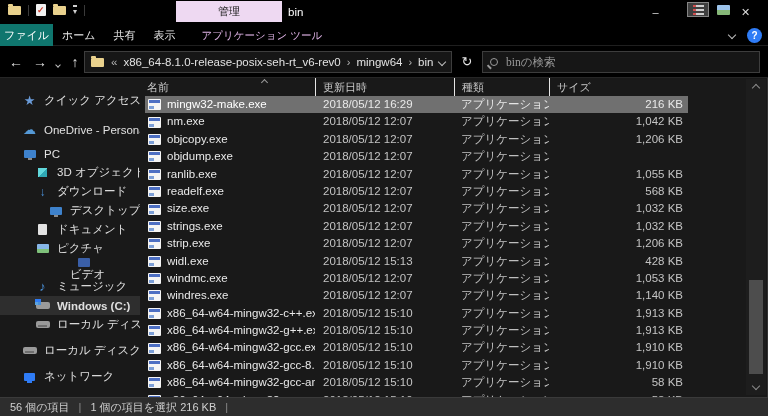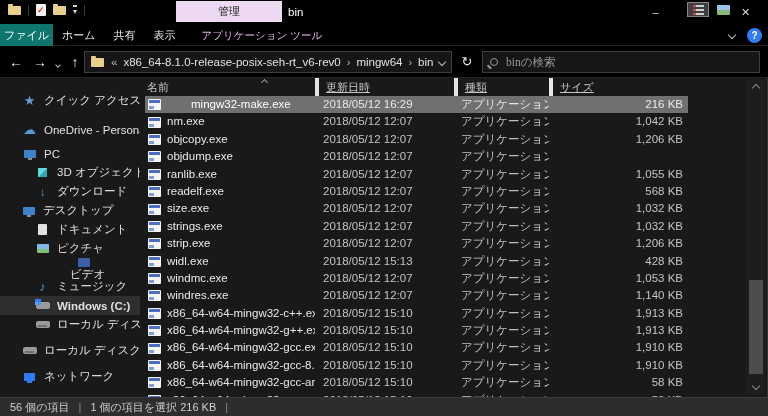--- a/index.html
+++ b/index.html
@@ -86,33 +86,33 @@
         background:conic-gradient(#2f7cf6 0 25%,#4a90d8 0 50%,#5ba3e0 0 75%,#2f7cf6 0); }
   .shape-net { width:11px; height:8px; background:#2f7cf6; border-radius:1px; position:relative; }
   .shape-net::after { content:''; position:absolute; left:3px; bottom:-2px; width:5px; height:2px; background:#2f7cf6; }
 
   
   .list { position:absolute; left:140px; top:78px; width:628px; height:319px; overflow:hidden; }
   .colheader { position:absolute; left:5px; top:0; width:543px; height:26px; display:grid;
                grid-template-columns:170px 139px 95px 139px; color:#c9c9c9; font-size:11px; }
   .hcell { line-height:18px; padding-left:7px; position:relative; }
   .hcell:first-child { padding-left:2px; }
-  .hcell + .hcell { border-left:4px solid #e5e5e5;text-decoration:underline; }
+  .hcell + .hcell { border-left:1px solid #e5e5e5; }
   .hcell:last-child { border-right:1px solid #323232; }
   .sortmark { position:absolute; left:117px; top:2px; width:5px; height:5px;
               border-left:1.5px solid #9a9a9a; border-top:1.5px solid #9a9a9a; transform:rotate(45deg); }
   .rows { position:absolute; left:5px; top:18px; width:543px; height:301px; overflow:visible; }
   .frow { display:grid; grid-template-columns:170px 139px 95px 139px; height:17.4px; font-size:11.5px; }
   .frow.selected { background:#707070; }
   .fc { line-height:17.4px; white-space:nowrap; overflow:hidden; }
   .fc.name { display:flex; align-items:center; color:#e9e9e9; padding-left:3px; }
   .fc.date, .fc.type { color:#c4c4c4; padding-left:8px; }
   .fc.type { padding-left:7px; }
   .fc.size { color:#c4c4c4; text-align:right; padding-right:5px; }
-  .frow.selected .fc { color:#fff;gap:24px; }
+  .frow.selected .fc { color:#fff; }
   .frow.selected .fc.date, .frow.selected .fc.type, .frow.selected .fc.size { color:#e9e9e9; }
   .fico { width:13px; height:11px; background:#f5f5f5; border-radius:1px; position:relative;
           flex:none; margin-right:6px; }
   .fico::before { content:''; position:absolute; left:1px; right:1px; top:1px; height:3px; background:#4d6fc3; }
   .fico::after { content:''; position:absolute; left:1px; bottom:1px; width:5px; height:3px; background:#7c9fd8; }
 
   
   .vscroll { position:absolute; left:746px; top:79px; width:20px; height:316px; background:#1d1d1d; }
   .sc-up, .sc-dn { position:absolute; left:7px; width:6px; height:6px; }
   .sc-up { top:6px; border-left:1.5px solid #8a8a8a; border-top:1.5px solid #8a8a8a; transform:rotate(45deg); }
@@ -213,21 +213,21 @@
       <div class="sb-item" style="padding-left: 35px;">
         <span class="sb-ic">
           <span class="shape-cube"></span>
         </span>
         <span>3D オブジェクト</span>
       </div>
       <div class="sb-item" style="padding-left: 35px;">
         <span class="sb-ic ig-download">↓</span>
         <span>ダウンロード</span>
       </div>
-      <div class="sb-item" style="padding-left: 21px;">
+      <div class="sb-item" style="padding-left: 48px;">
         <span class="sb-ic">
           <span class="shape-mon"></span>
         </span>
         <span>デスクトップ</span>
       </div>
       <div class="sb-item" style="padding-left: 35px;">
         <span class="sb-ic">
           <span class="shape-doc"></span>
         </span>
         <span>ドキュメント</span>

